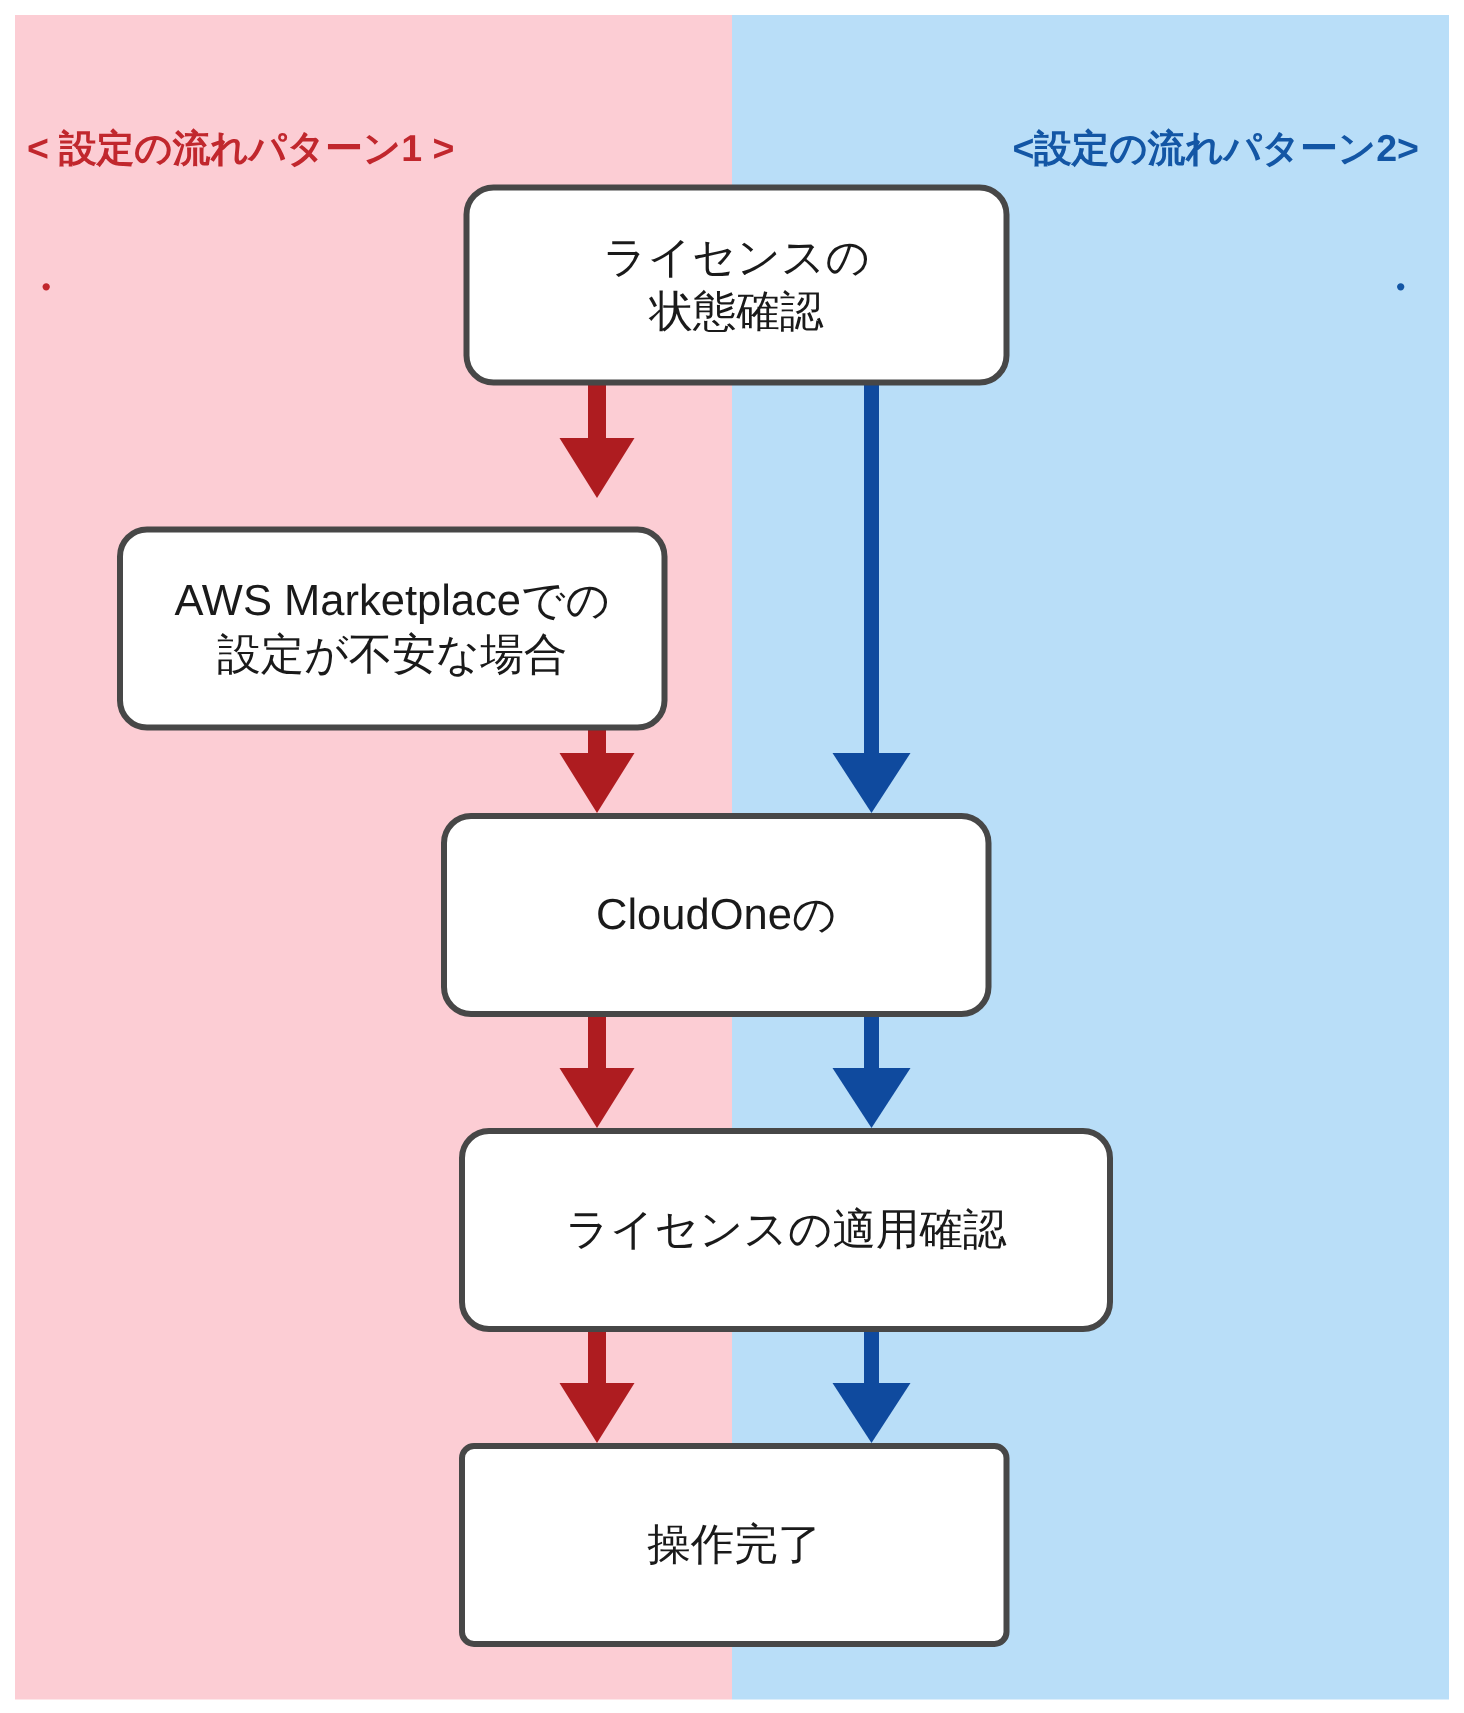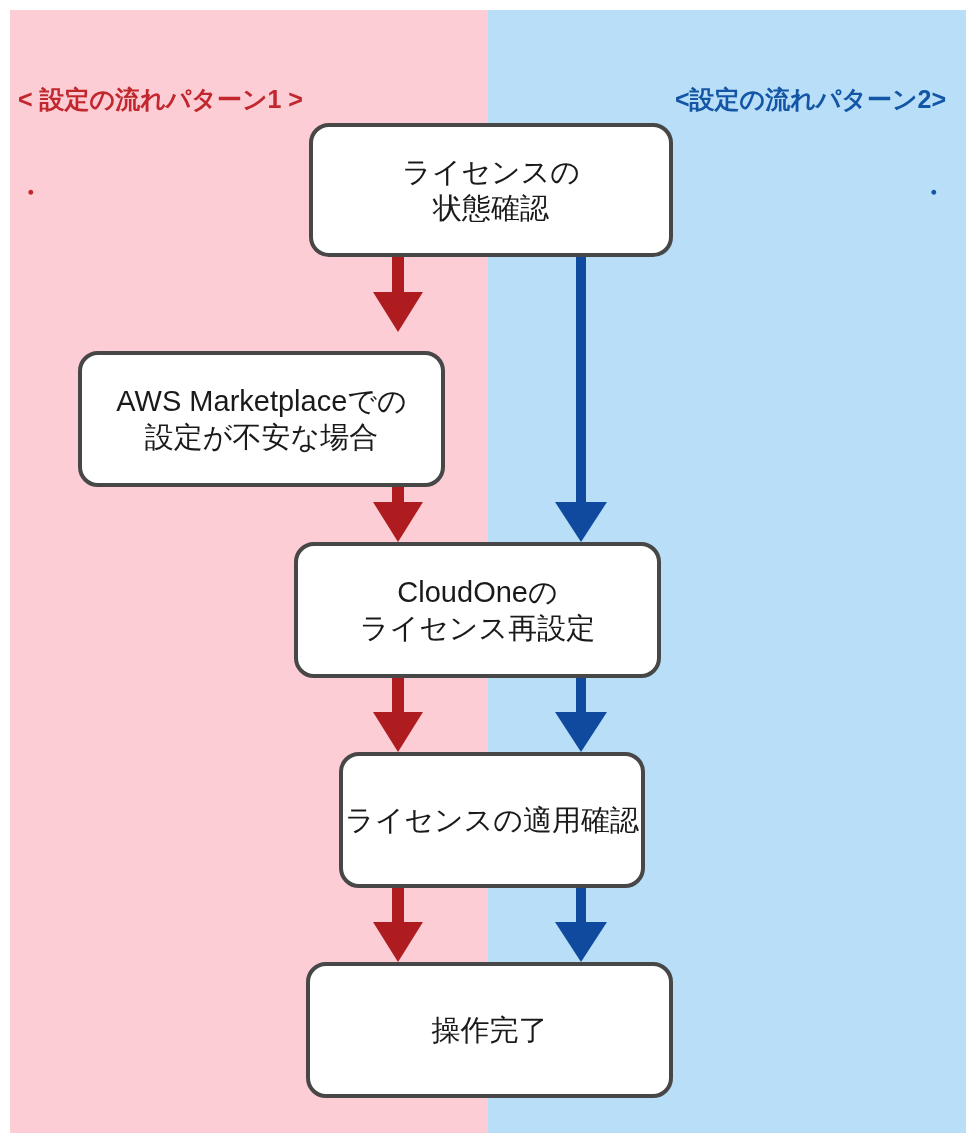--- a/index.html
+++ b/index.html
@@ -25,22 +25,22 @@
   .node {
     position: absolute; box-sizing: border-box;
     background: var(--node-bg); border: 4px solid var(--node-border);
     border-radius: 20px; z-index: 2;
     display: flex; flex-direction: column; align-items: center; justify-content: center;
     font-size: 29px; line-height: 36px; color: var(--node-text); text-align: center;
   }
   #node-1 { left: 309px; top: 123px;  width: 364px; height: 134px; }
   #node-2 { left: 78px;  top: 332px;  width: 367px; height: 136px; margin-top: 19px; }
   #node-3 { left: 294px; top: 542px;  width: 367px; height: 136px; }
-  #node-4 { left: 306px; top: 752px;  width: 306px; height: 136px; margin-left: 33px; }
-  #node-5 { left: 306px; top: 962px;  width: 367px; height: 136px; }
+  #node-4 { left: 306px; top: 752px;  width: 436px; height: 136px; }
+  #node-5 { left: 306px; top: 962px;  width: 367px; height: 136px; border-radius: 10px; }
 
   .arrow { position: absolute; z-index: 1; }
   .arrow .stem {
     position: absolute; left: 50%; transform: translateX(-50%);
     top: 0; bottom: 30px;
   }
   .arrow .head {
     position: absolute; left: 50%; transform: translateX(-50%); bottom: 0;
     width: 0; height: 0; border-style: solid; border-bottom: none;
   }
@@ -115,21 +115,20 @@
   <div class="node" id="node-1">
     <span>ライセンスの</span>
     <span>状態確認</span>
   </div>
   <div class="node" id="node-2">
     <span>AWS Marketplaceでの</span>
     <span>設定が不安な場合</span>
   </div>
   <div class="node" id="node-3">
     <span>CloudOneの</span>
-    <span>ライセンス再設定</span>
   </div>
   <div class="node" id="node-4">
     <span>ライセンスの適用確認</span>
   </div>
   <div class="node" id="node-5">
     <span>操作完了</span>
   </div>
 
 </div>
 

